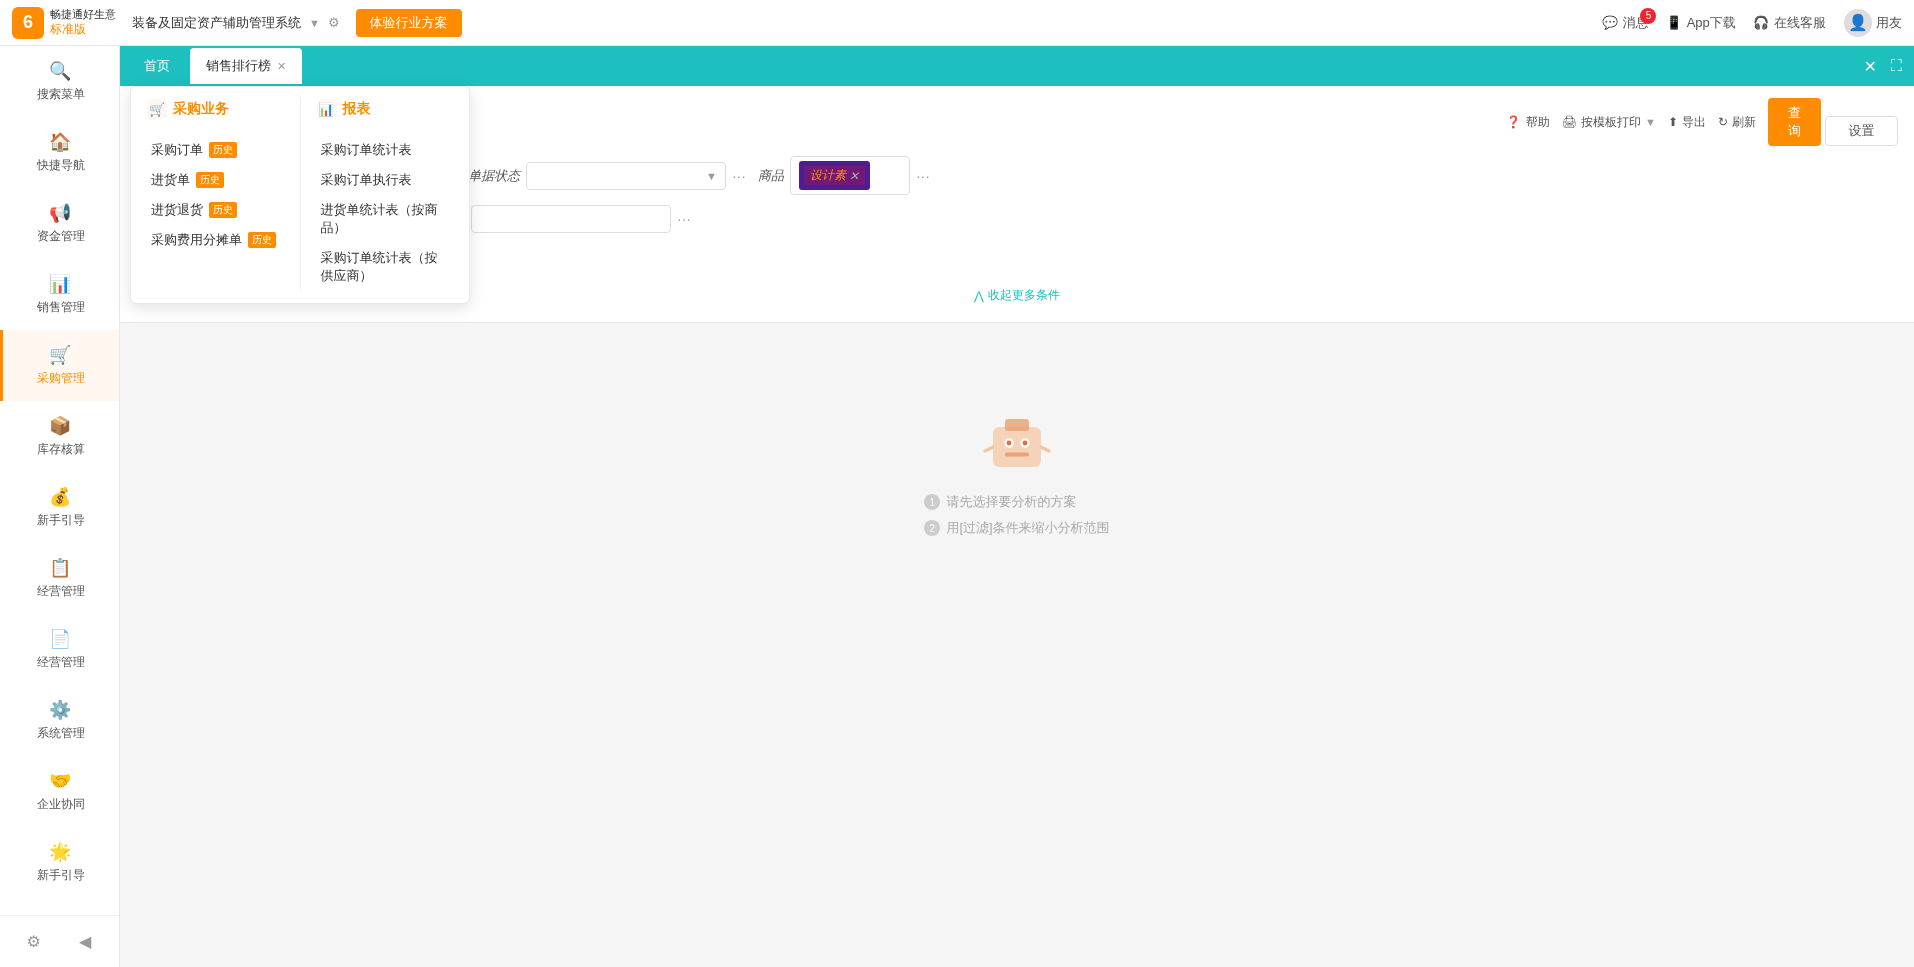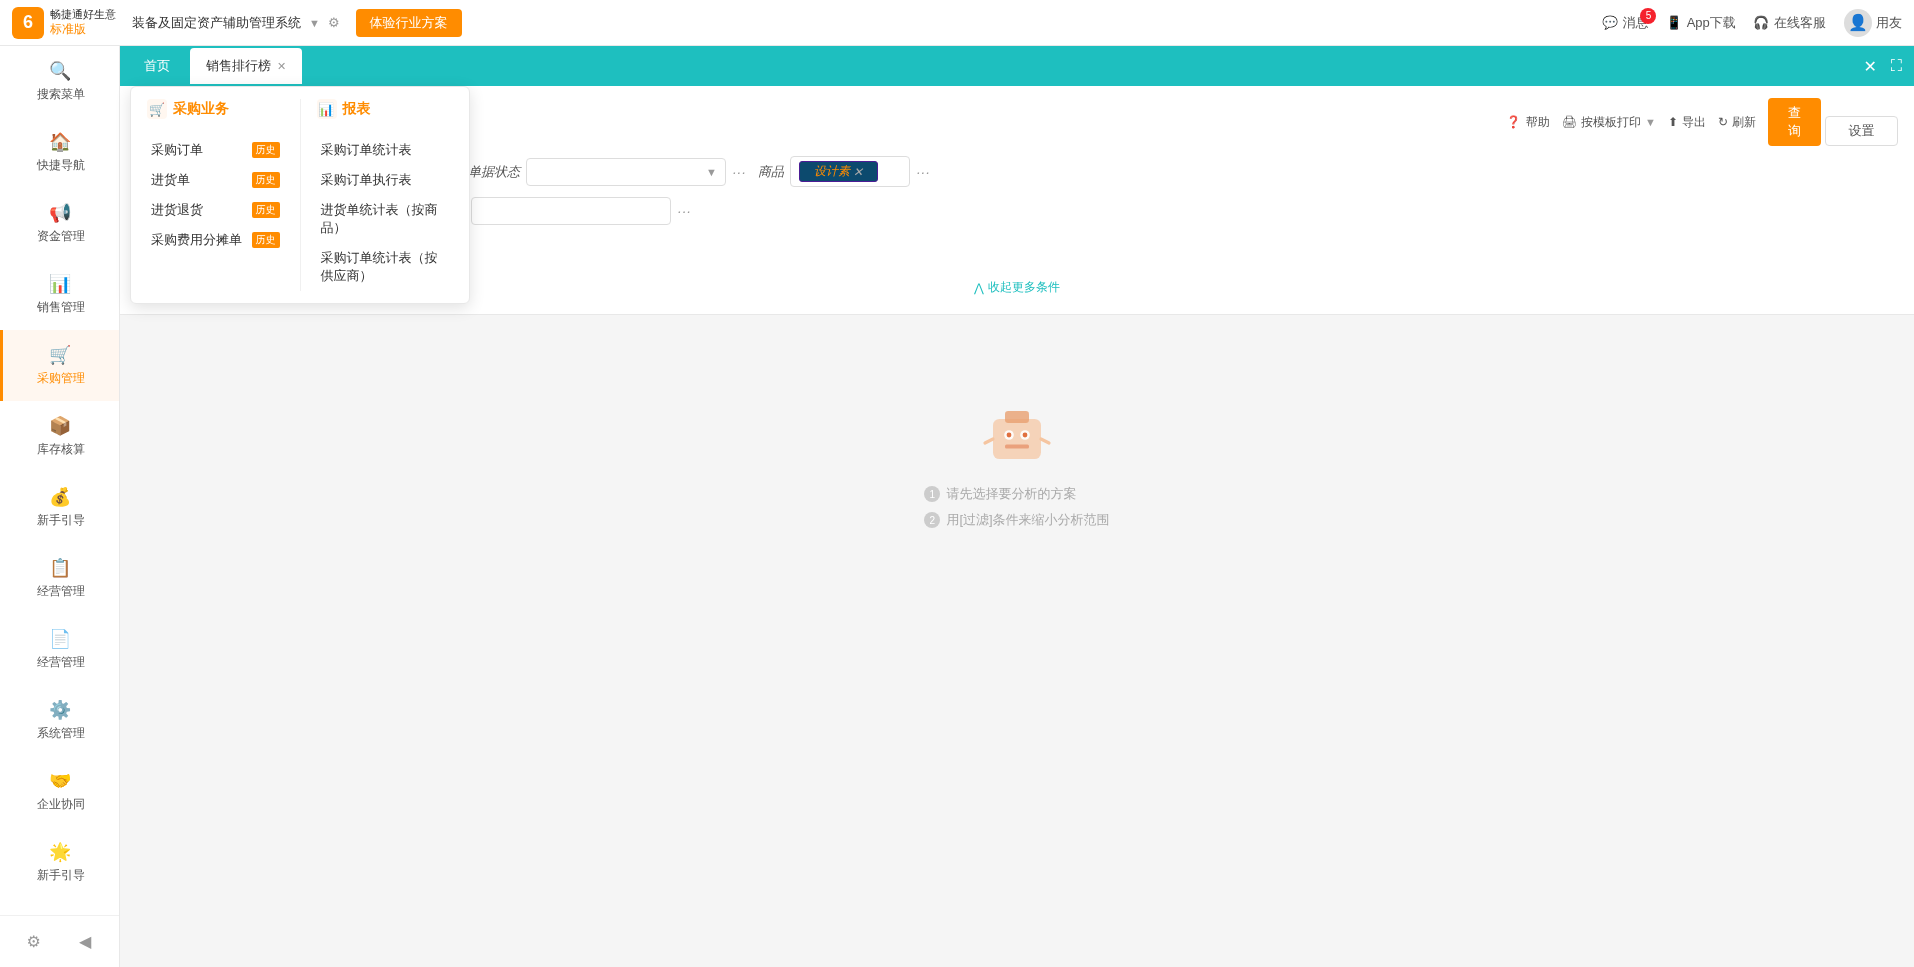--- a/index.html
+++ b/index.html
@@ -246,25 +246,25 @@
       border-radius: 4px;
       padding: 4px 8px;
       font-size: 13px;
       color: #333;
       min-width: 160px;
       display: flex; align-items: center; justify-content: space-between;
       cursor: pointer;
       background: #fff;
     }
     .tag-chip {
-      background: #0c4a6e;
+      background: #701a75;
       color: #ff8c00;
-      border: 1px solid #4c1d95;
+      border: 5px solid #4c1d95;
       border-radius: 3px;
-      padding: 1px 14px;
+      padding: 1px 6px;
       font-size: 12px;
       display: flex; align-items: center; gap: 3px;
     }
     .tag-chip-close { cursor: pointer; color: #aaa; }
     .ellipsis-btn { color: #999; cursor: pointer; font-size: 14px; }
     .collapse-btn {
       color: #1ebfbf;
       cursor: pointer;
       font-size: 12px;
       display: flex; align-items: center; gap: 4px;
@@ -332,21 +332,20 @@
       display: flex; align-items: center; justify-content: center;
       font-size: 13px;
     }
     .dropdown-item {
       display: flex; align-items: center; gap: 6px;
       padding: 6px 4px;
       cursor: pointer;
       font-size: 13px;
       color: #333;
       border-radius: 3px;
-      justify-content: space-between;
     }
     .history-badge {
       background: #ff8c00;
       color: #fff;
       font-size: 10px;
       padding: 1px 4px;
       border-radius: 2px;
       flex-shrink: 0;
     }
 

